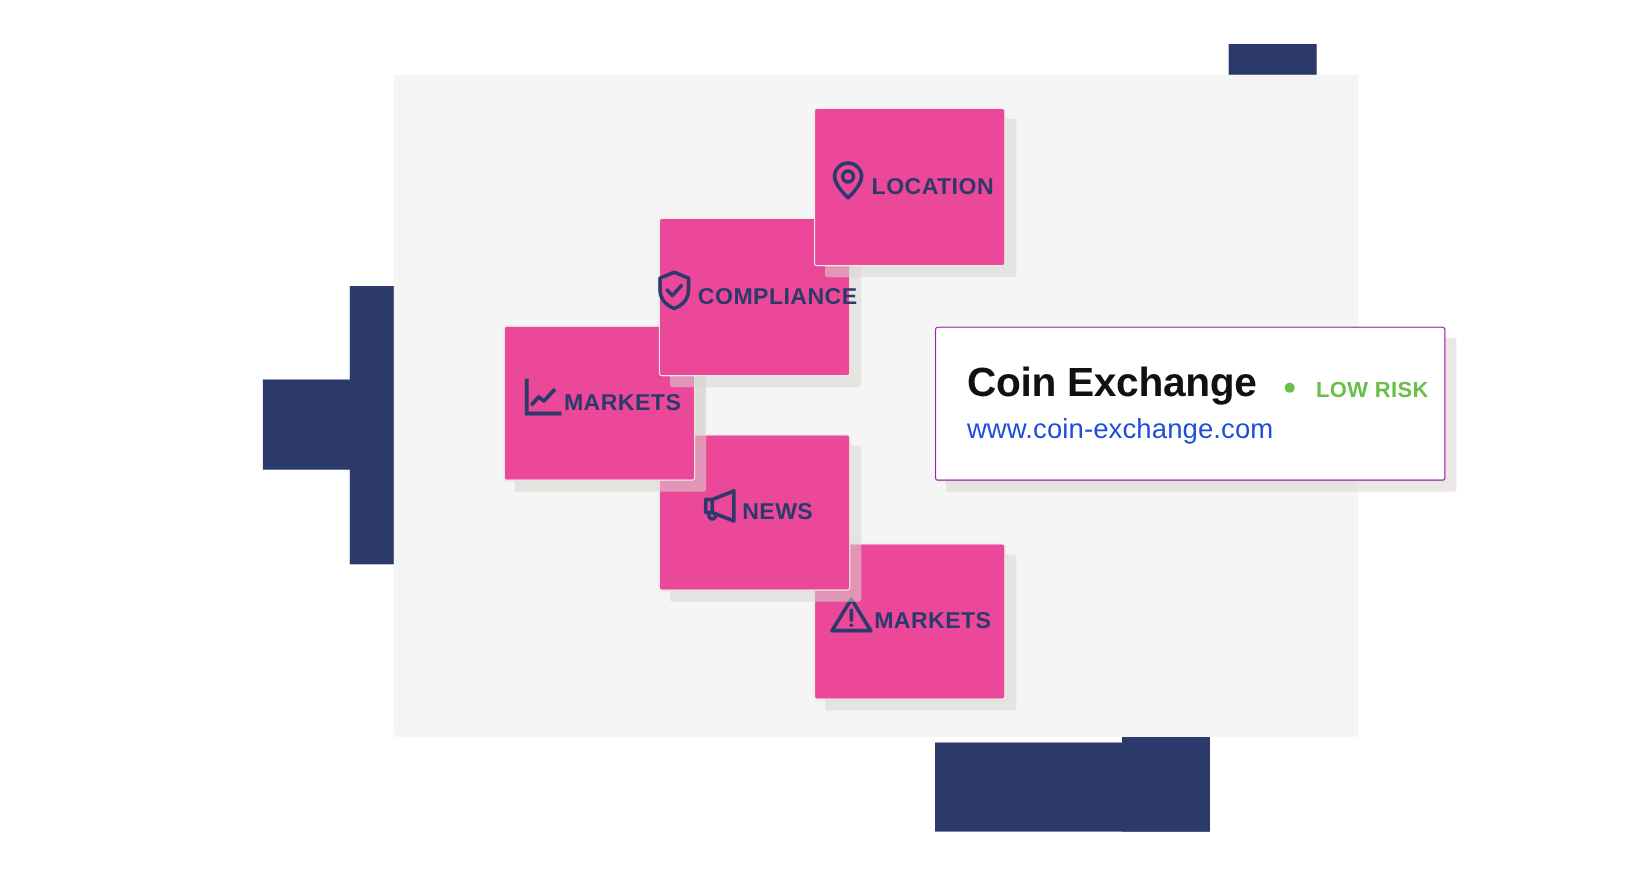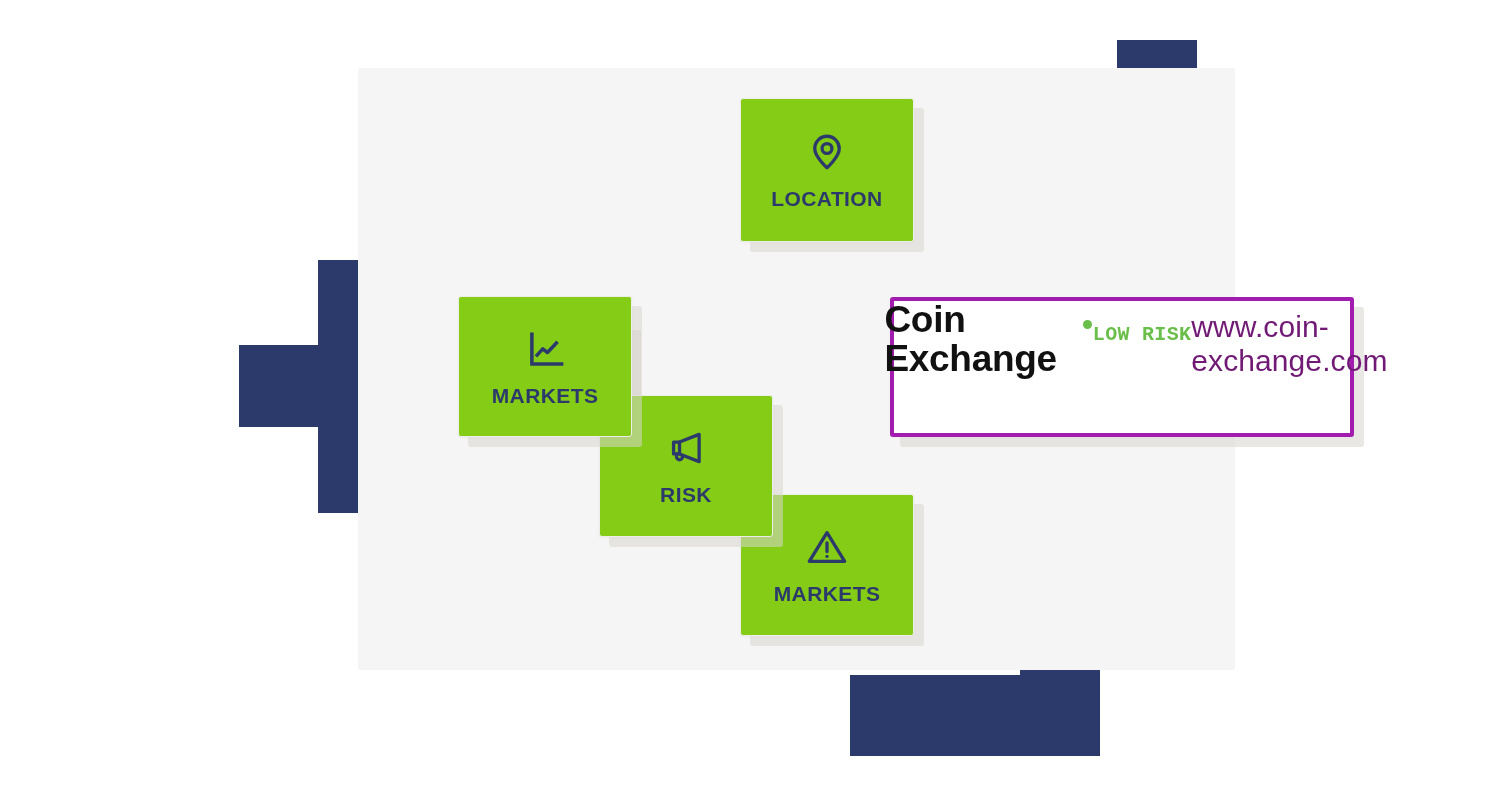--- a/index.html
+++ b/index.html
@@ -44,27 +44,27 @@
   .connector {
     position: absolute;
     background: #e4e2de;
   }
   .conn-vert-compliance-news { left: 632px; top: 330px; width: 9px;  height: 78px; }
   .conn-activity-right       { left: 596px; top: 362px; width: 44px; height: 9px;  }
 
   
   .card {
     position: absolute;
-    background: #84cc16;
+    background: #ec4899;
     border: 1px solid #efedea;
     border-radius: 3px;
     box-shadow: 10px 10px 0 0 rgba(216,213,208,0.55),
                 0 1px 3px rgba(0,0,0,0.04);
     display: flex;
-    flex-direction: column;
+    flex-direction: row;
     align-items: center;
     justify-content: center;
   }
   .card .icon-wrap {
     display: flex;
     align-items: center;
     justify-content: center;
     height: 46px;
     margin-bottom: 12px;
   }
@@ -79,74 +79,73 @@
 
   .card-location   { left: 740px; top: 98px;  width: 172px; height: 142px; z-index: 6; }
   .card-compliance { left: 599px; top: 198px; width: 172px; height: 142px; z-index: 5; }
   .card-activity   { left: 458px; top: 296px; width: 172px; height: 139px; z-index: 4; }
   .card-news       { left: 599px; top: 395px; width: 172px; height: 140px; z-index: 3; }
   .card-markets    { left: 740px; top: 494px; width: 172px; height: 140px; z-index: 2; justify-content: center; }
 
   
   .info-panel {
     position: absolute;
-    left: 890px;
+    left: 850px;
     top: 297px;
     width: 464px;
     height: 140px;
     background: #ffffff;
-    border: 4px solid #a21caf;
+    border: 1px solid #a21caf;
     border-radius: 3px;
     box-shadow: 10px 10px 0 0 rgba(216,213,208,0.55),
                 0 1px 3px rgba(0,0,0,0.04);
     z-index: 7;
     padding: 0 0 0 28px;
     box-sizing: border-box;
     display: flex;
-    flex-direction: row;
+    flex-direction: column;
     justify-content: center;
   }
   .info-title-row {
     display: flex;
     align-items: baseline;
     gap: 26px;
   }
   .info-title {
     font-size: 37px;
     font-weight: bold;
     color: #111111;
     letter-spacing: -0.3px;
     line-height: 1.05;
   }
   .risk-badge {
     display: flex;
-    align-items: flex-start;
-    gap: 1px;
+    align-items: center;
+    gap: 19px;
     white-space: nowrap;
-    font-family: Liberation Mono, monospace;
   }
   .risk-dot {
     width: 9px;
     height: 9px;
     border-radius: 50%;
     background: #6abf4b;
     display: inline-block;
     position: relative;
     top: -3px;
   }
   .risk-text {
     font-size: 20px;
     font-weight: bold;
     color: #6abf4b;
     letter-spacing: 0.3px;
   }
   .info-url {
     margin-top: 9px;
-    font-size: 30px;
-    color: #701a75;
+    font-size: 25px;
+    color: #1d4ed8;
     letter-spacing: 0.1px;
   }
 </style>
 </head>
 <body>
 
 <div id="stage">
 
   <div class="deco deco-top-right"></div>
   <div class="deco deco-left-vert"></div>
@@ -162,40 +161,49 @@
   <div class="card card-location">
     <div class="icon-wrap">
       <svg width="42" height="42" viewBox="0 0 24 24" fill="none" stroke="#2c3a6b" stroke-width="1.9" stroke-linecap="round" stroke-linejoin="round">
         <path d="M12 21s7-6.2 7-11a7 7 0 1 0-14 0c0 4.8 7 11 7 11z"></path>
         <circle cx="12" cy="10" r="2.8"></circle>
       </svg>
     </div>
     <div class="card-label">LOCATION</div>
   </div>
 
+  <div class="card card-compliance">
+    <div class="icon-wrap">
+      <svg width="42" height="42" viewBox="0 0 24 24" fill="none" stroke="#2c3a6b" stroke-width="1.9" stroke-linecap="round" stroke-linejoin="round">
+        <path d="M12 2.6 4.6 5.6v6.1c0 4.6 3.1 8.3 7.4 9.7 4.3-1.4 7.4-5.1 7.4-9.7V5.6z"></path>
+        <path d="M8.4 11.9l2.6 2.7 4.6-5"></path>
+      </svg>
+    </div>
+    <div class="card-label">COMPLIANCE</div>
+  </div>
 
   <div class="card card-activity">
     <div class="icon-wrap">
       <svg width="42" height="42" viewBox="0 0 24 24" fill="none" stroke="#2c3a6b" stroke-width="2" stroke-linecap="square" stroke-linejoin="miter">
         <path d="M4.5 3.5v17h17"></path>
         <path d="M7.5 15.5l3.2-3.6 2.7 2.1 5.1-5.4" stroke-linejoin="round"></path>
       </svg>
     </div>
     <div class="card-label">MARKETS</div>
   </div>
 
   <div class="card card-news">
     <div class="icon-wrap">
       <svg width="42" height="42" viewBox="0 0 24 24" fill="none" stroke="#2c3a6b" stroke-width="1.9" stroke-linecap="round" stroke-linejoin="round">
         <path d="M19.5 4.2v15.6L8.3 15.4V8.6z"></path>
         <path d="M8.3 8.6H4.9v6.8h3.4"></path>
         <path d="M6.6 15.4v1.6a1.7 1.7 0 0 0 3.4 0v-0.4"></path>
       </svg>
     </div>
-    <div class="card-label">RISK</div>
+    <div class="card-label">NEWS</div>
   </div>
 
   <div class="card card-markets">
     <div class="icon-wrap">
       <svg width="42" height="42" viewBox="0 0 24 24" fill="none" stroke="#2c3a6b" stroke-width="1.9" stroke-linecap="round" stroke-linejoin="round">
         <path d="M12 3.8 1.9 20.2h20.2z"></path>
         <path d="M12 9.6v5"></path>
         <circle cx="12" cy="17.4" r="0.95" fill="#2c3a6b" stroke="none"></circle>
       </svg>
     </div>

